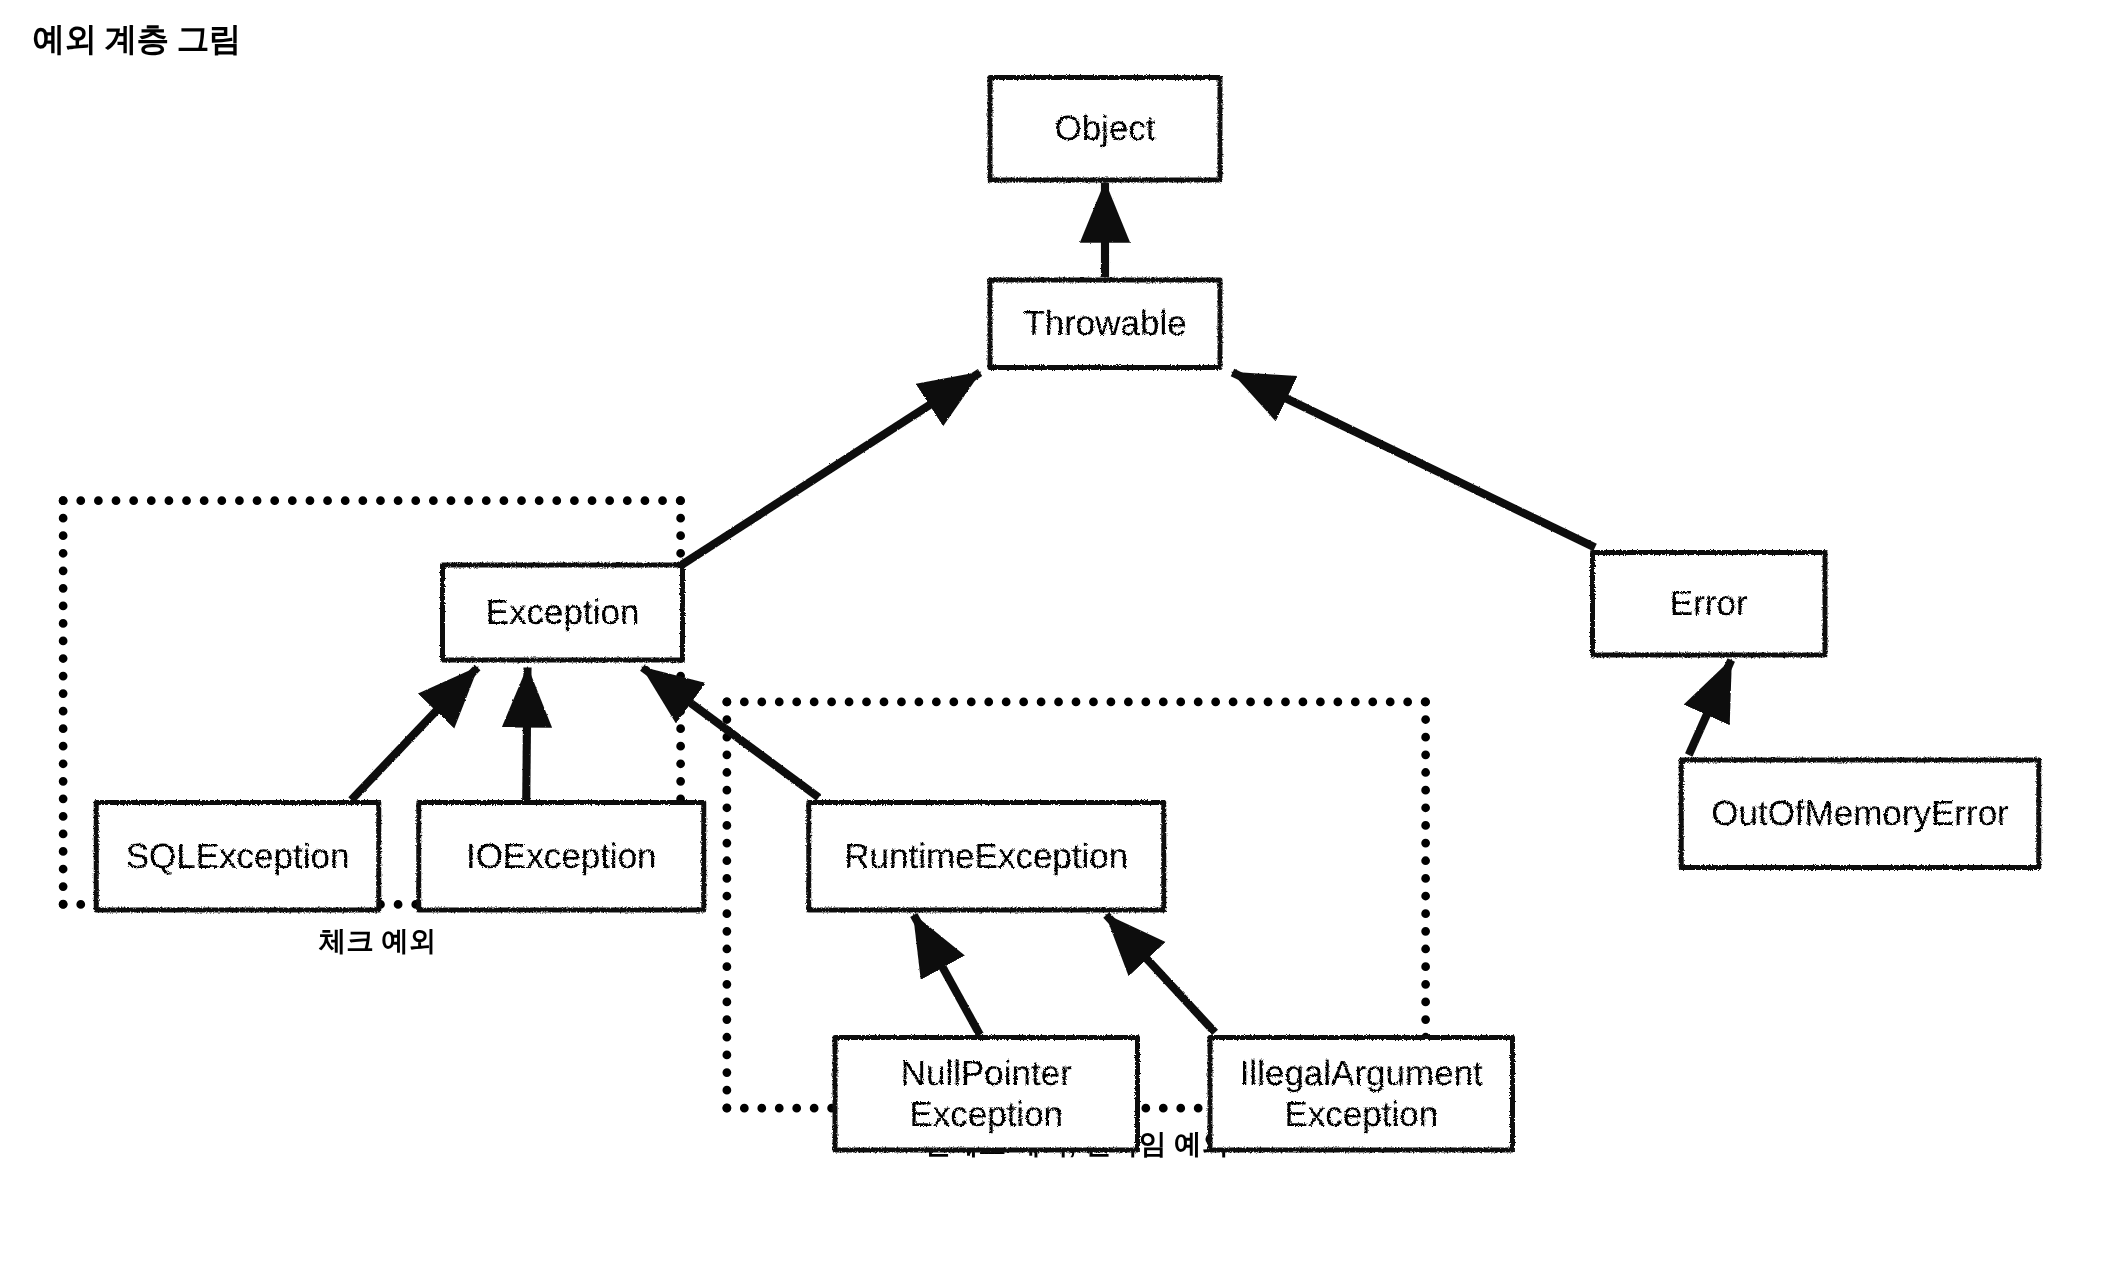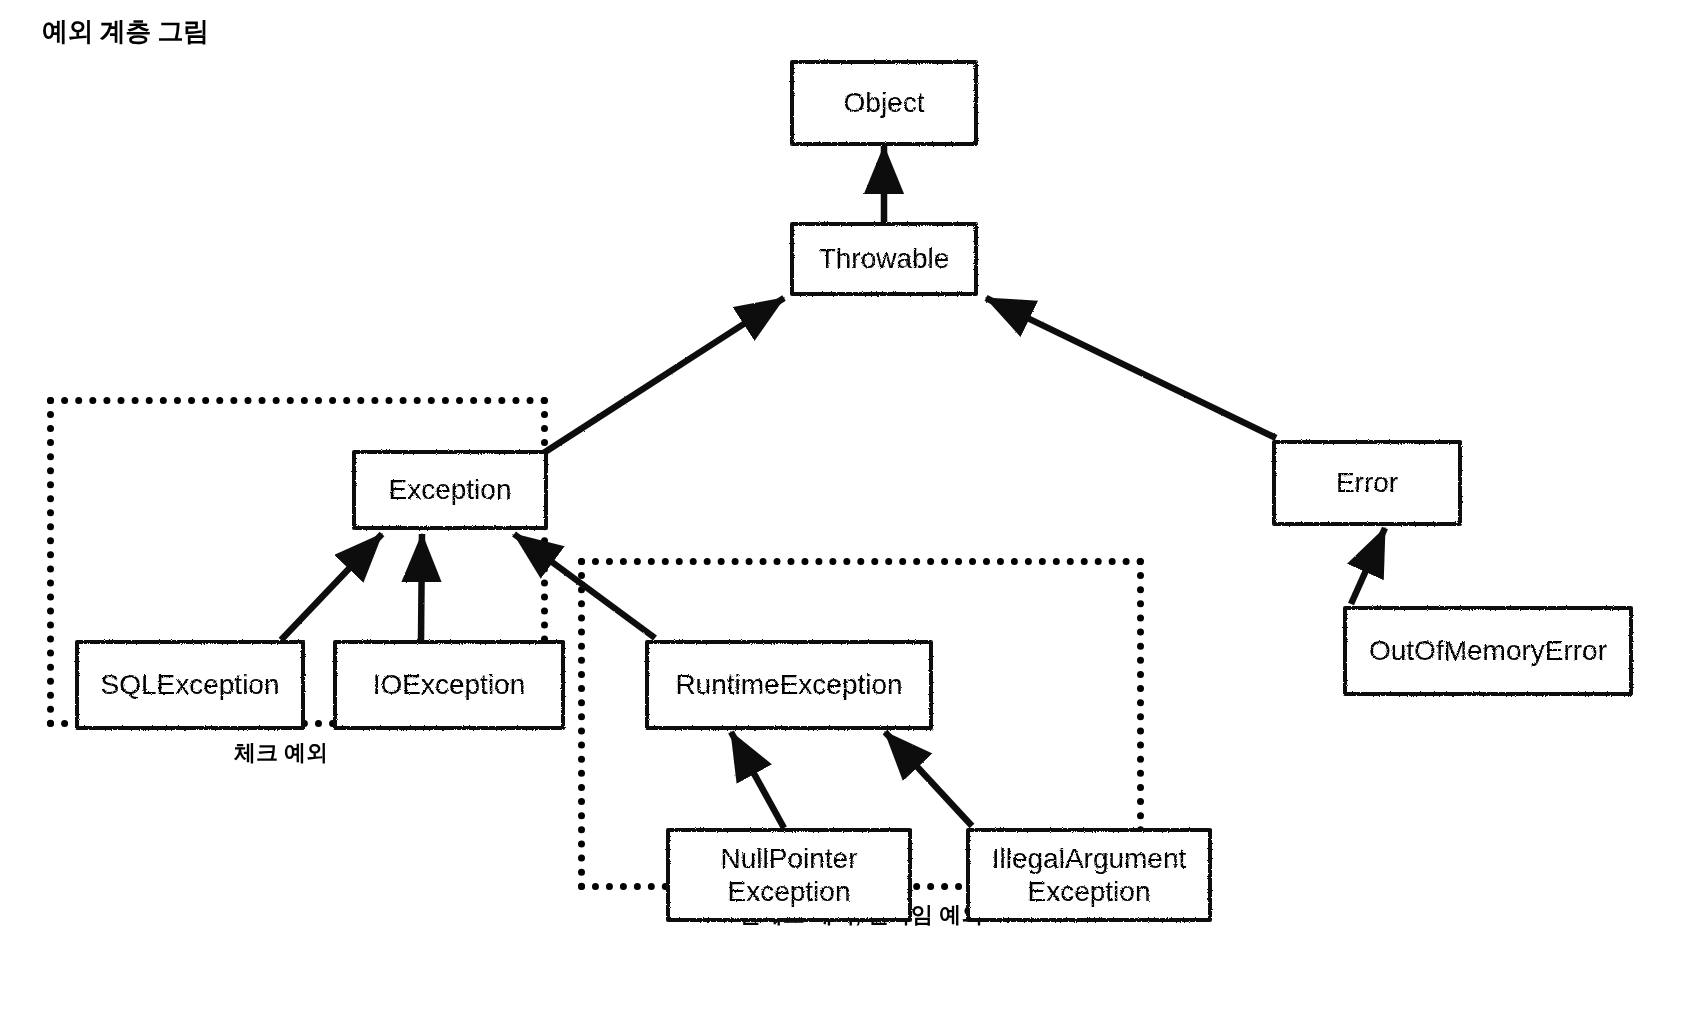--- a/index.html
+++ b/index.html
@@ -13,21 +13,21 @@
   }
   #canvas {
     position: relative;
     width: 1681px;
     height: 1012px;
     background: #ffffff;
     overflow: hidden;
   }
   #page-title {
     position: absolute;
-    left: 42px;
+    left: 26px;
     top: 14px;
     font-size: 26px;
     font-weight: bold;
     letter-spacing: -0.5px;
     color: #000;
     white-space: nowrap;
     text-align: right;
   }
   
   .node {
@@ -92,21 +92,21 @@
     </filter>
   </defs>
 </svg>
 
 <div id="canvas">
 
   <div id="page-title">예외 계층 그림</div>
 
   <div id="groups-layer">
       <div class="group-frame" style="left: 47px; top: 397px; width: 501px; height: 330px;"></div>
-      <div class="group-label" style="left: 131px; top: 738px; width: 300px;">체크 예외</div>
+      <div class="group-label" style="left: 152px; top: 738px; width: 300px;">체크 예외</div>
       <div class="group-frame" style="left: 578px; top: 558px; width: 566px; height: 332px;"></div>
       <div class="group-label" style="left: 611px; top: 900px; width: 500px;">언체크 예외, 런타임 예외</div>
     </div>
 
   <svg id="arrow-layer" viewBox="0 0 1681 1012">
     <defs>
       <marker id="arrowhead" markerWidth="9" markerHeight="9" refX="7.4" refY="3.1" orient="auto" markerUnits="strokeWidth">
         <path d="M0,0 L7.6,3.1 L0,6.2 z" fill="#111111"></path>
       </marker>
     </defs>

